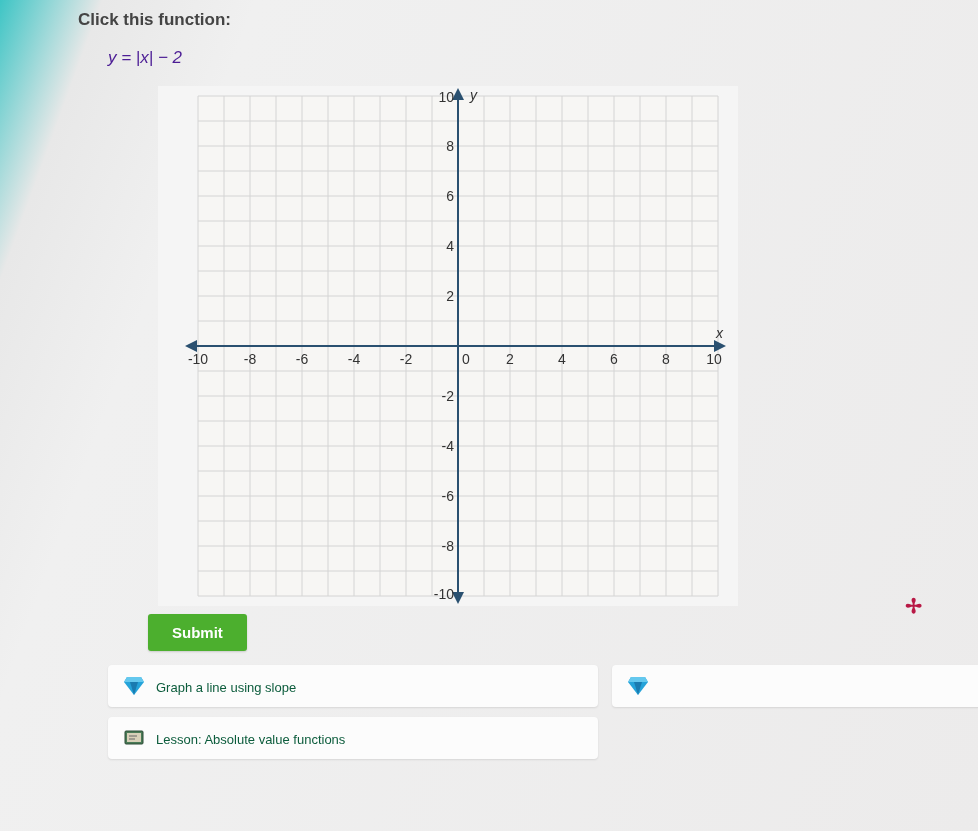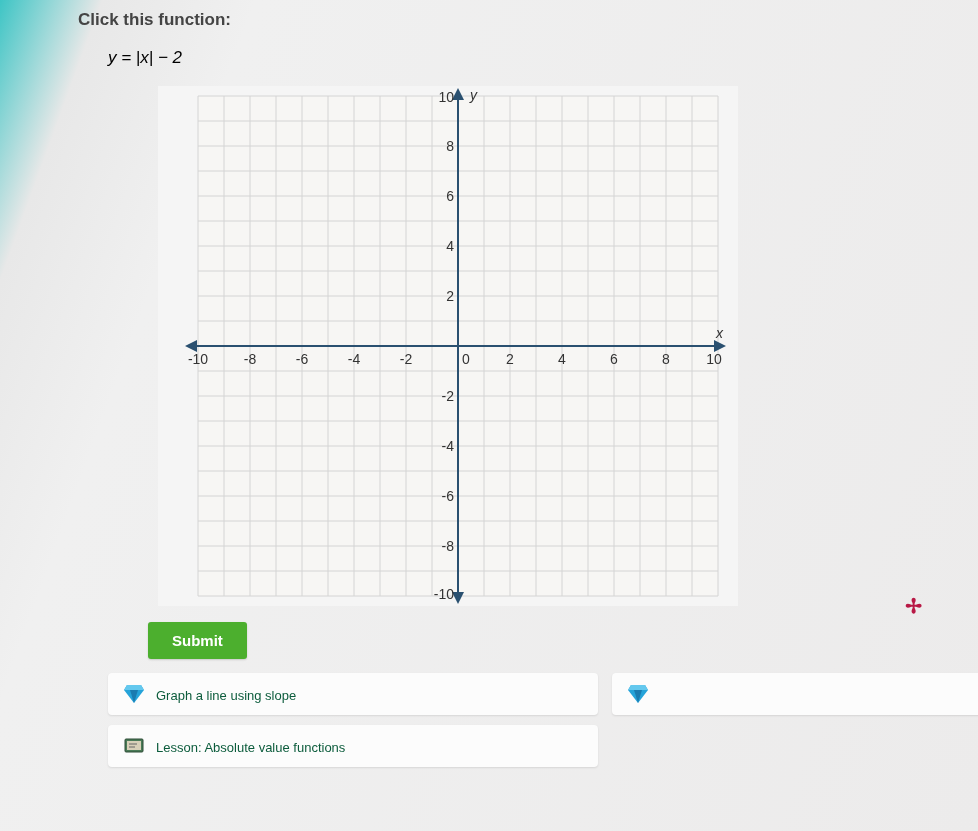--- a/index.html
+++ b/index.html
@@ -15,21 +15,21 @@
       padding: 10px 0 0 78px;
     }
     .title {
       font-size: 17px;
       font-weight: bold;
       color: #444;
       margin-bottom: 18px;
     }
     .equation {
       font-size: 17px;
-      color: #000000;
+      color: #4c1d95;
       margin-left: 30px;
       margin-bottom: 18px;
       font-style: italic;
     }
     .instruction {
       font-size: 16px;
       font-style: italic;
       color: #555;
       margin-bottom: 16px;
     }
@@ -46,21 +46,21 @@
     .submit-btn {
       display: inline-block;
       background: #4caf2e;
       color: #fff;
       font-weight: bold;
       font-size: 15px;
       border: none;
       border-radius: 3px;
       padding: 10px 24px;
       margin-left: 70px;
-      margin-top: 16px;
+      margin-top: 8px;
       cursor: pointer;
       box-shadow: 0 1px 2px rgba(0,0,0,0.15);
     }
     .work-it-out {
       text-align: center;
       margin-top: 16px;
     }
     .work-title {
       font-size: 19px;
       color: #184d6b;

